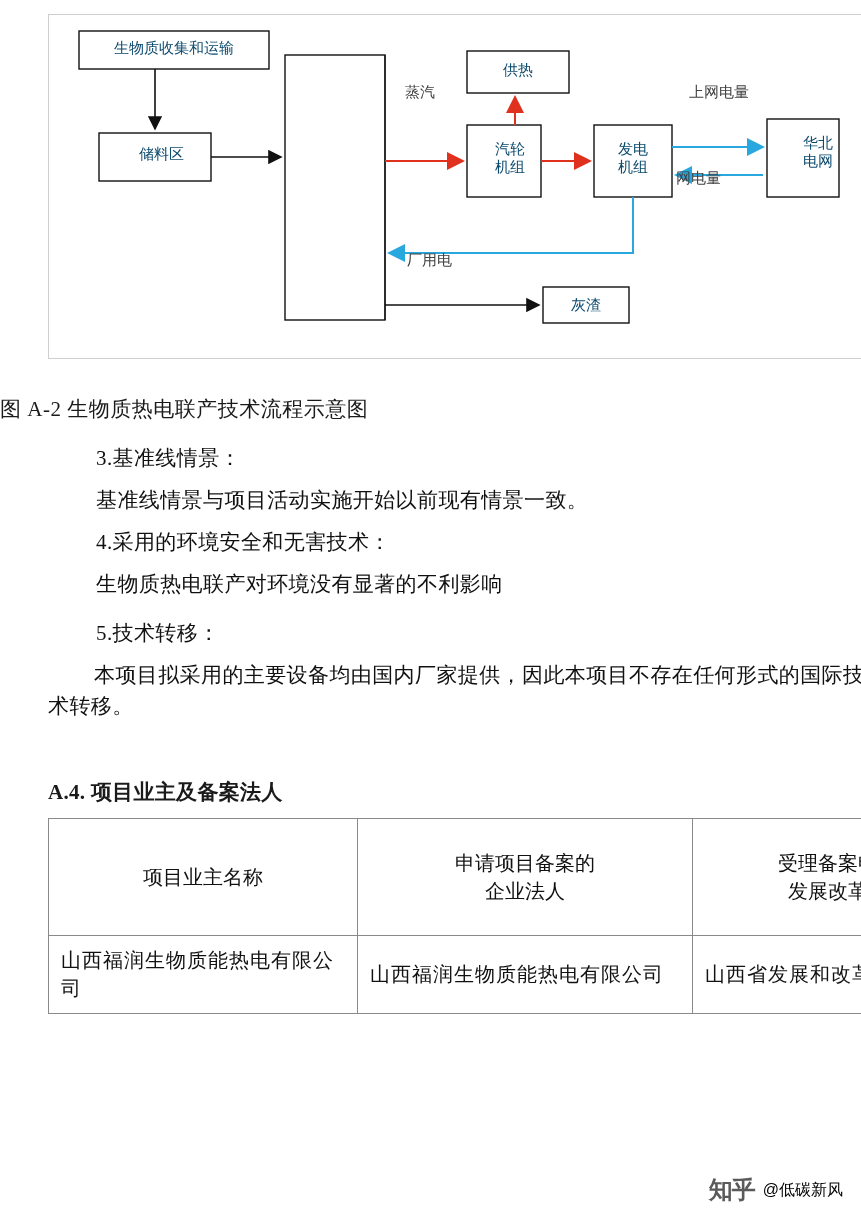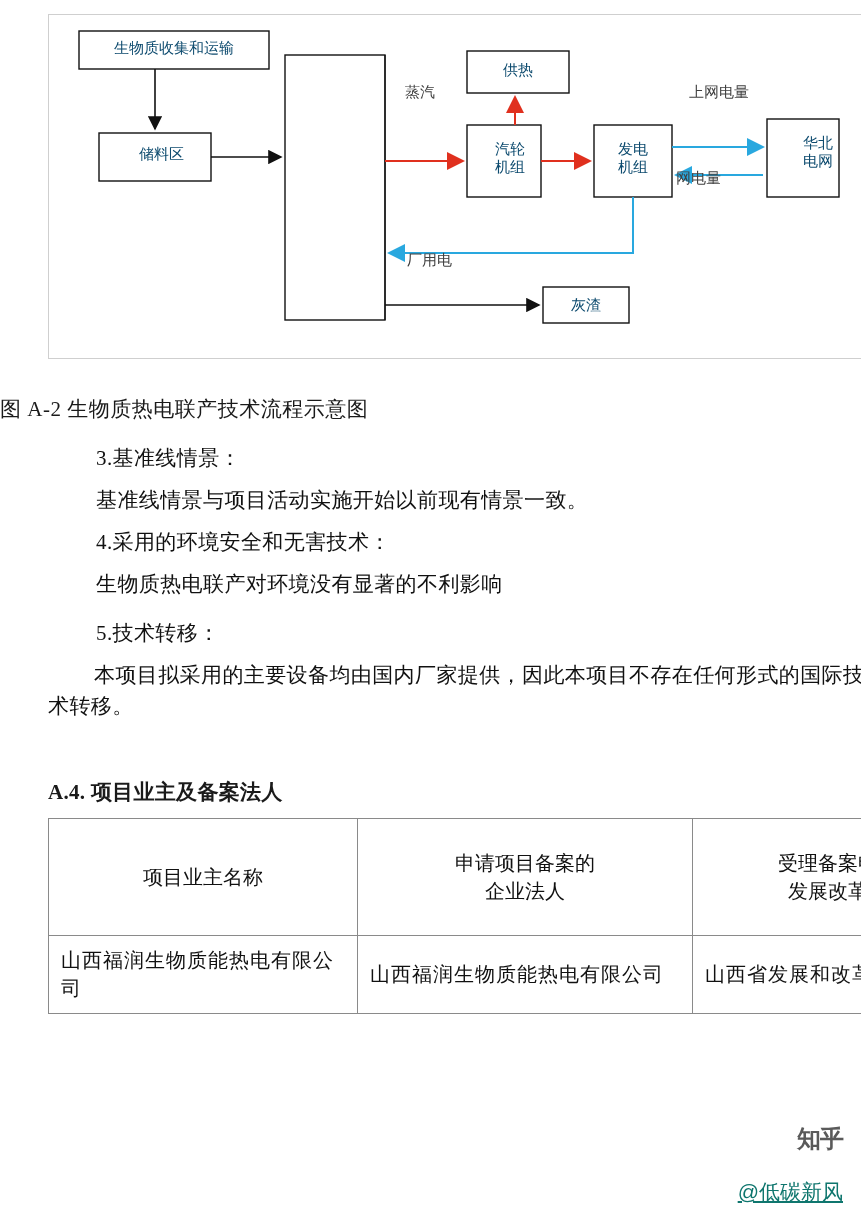--- a/index.html
+++ b/index.html
@@ -114,36 +114,34 @@
   .col-b { width: 310px; }
   .col-c { width: 286px; }
   .th-a { height: 96px; }
 
   
   .watermark {
     position: absolute;
     right: 18px;
     bottom: 16px;
     display: flex;
-    align-items: flex-end;
-    gap: 23px;
+    align-items: center;
+    gap: 8px;
     color: #6b6b6b;
     font-family: "Liberation Sans", sans-serif;
-    flex-direction: column;
   }
   .wm-logo {
     font-size: 24px;
     font-weight: bold;
     color: #5a5a5a;
     letter-spacing: -1px;
   }
   .wm-text {
-    font-size: 21px;
-    color: #0f766e;
-    text-decoration: underline;
+    font-size: 16px;
+    color: #000000;
   }
 </style>
 </head>
 <body>
 
 <div class="figure-box">
 
   <svg class="figure-svg" width="830" height="345" viewBox="0 0 830 345">
     <defs>
       <marker id="arrK" markerWidth="9" markerHeight="9" refX="8" refY="4.5" orient="auto">

